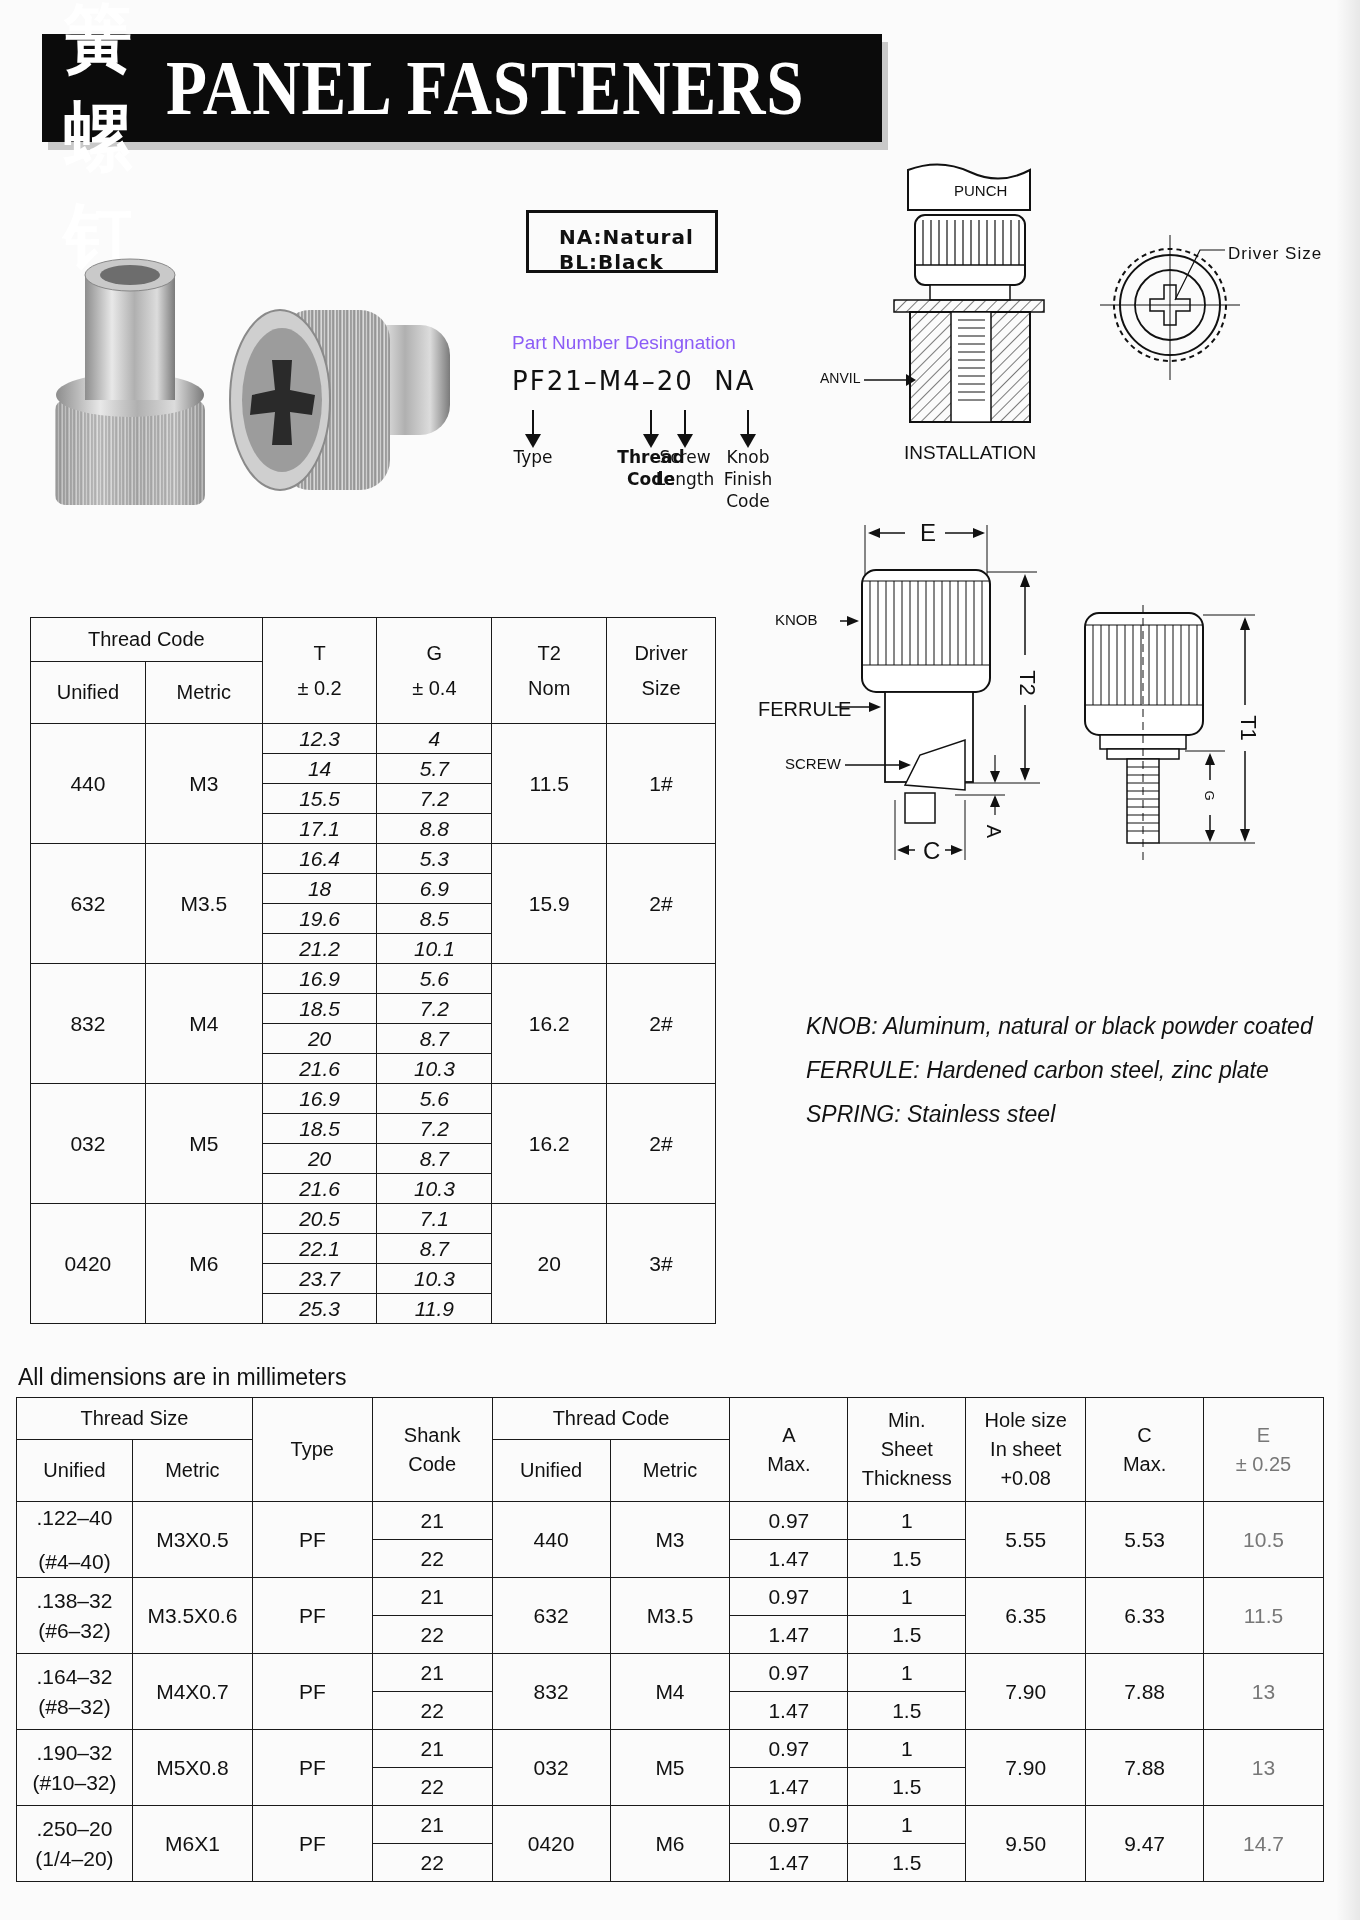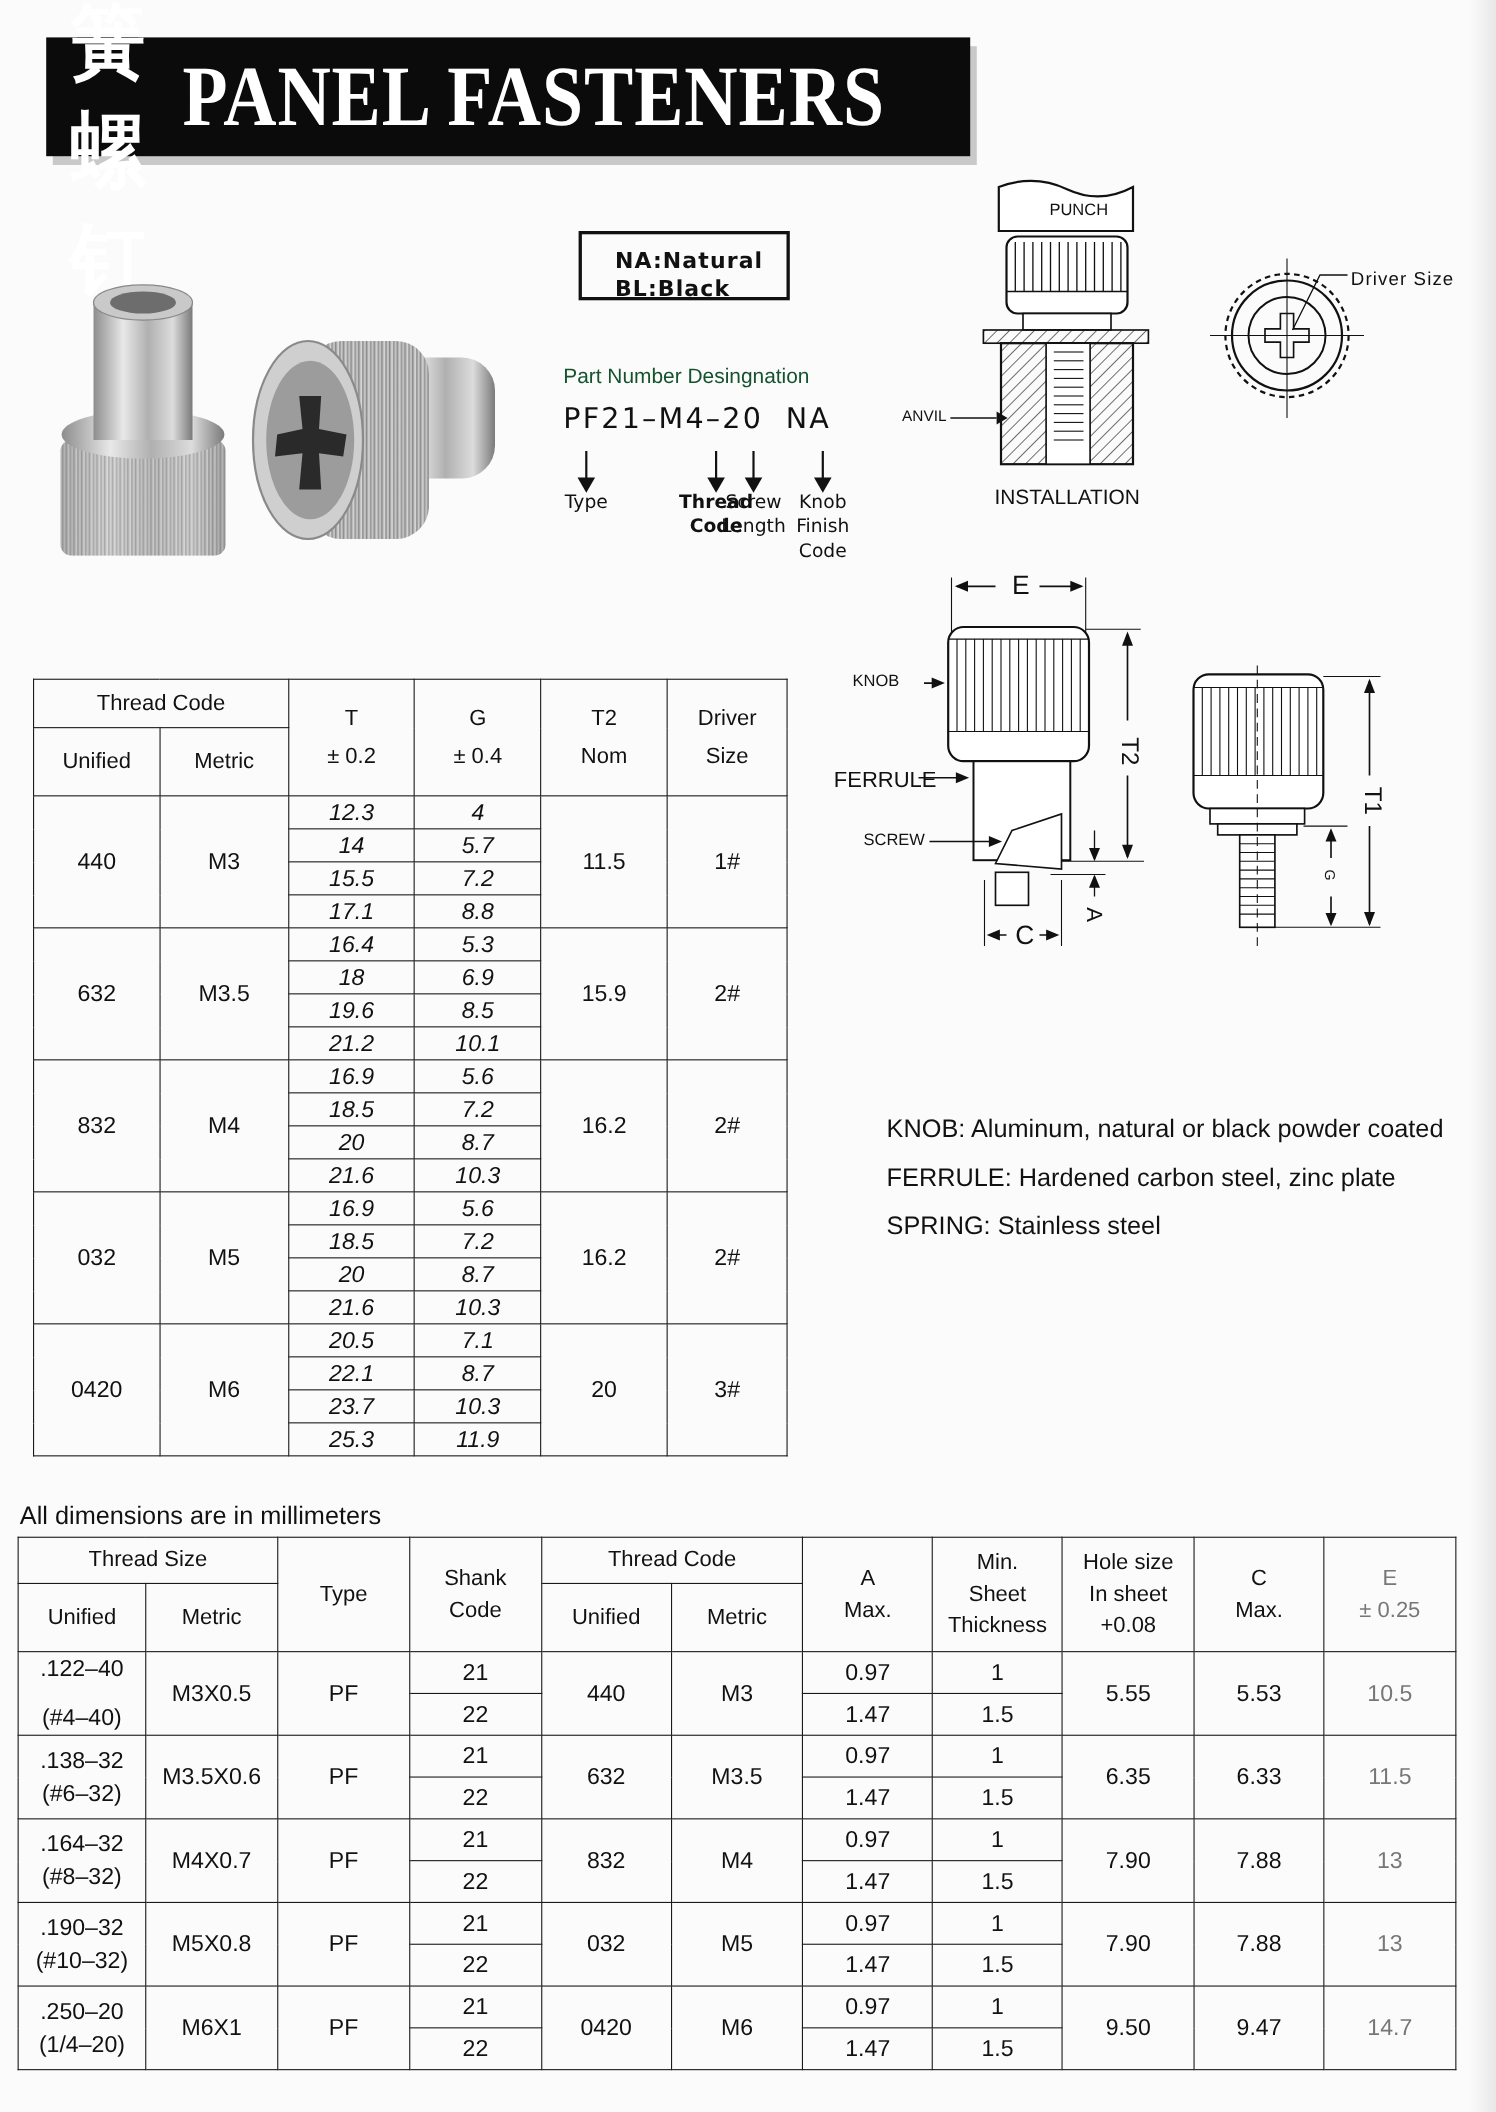--- a/index.html
+++ b/index.html
@@ -10,21 +10,21 @@
   
   #title-banner { left: 42px; top: 34px; width: 840px; height: 108px; background: #0b0b0b;
     box-shadow: 6px 8px 0 #c9c9c9; display: flex; align-items: center; padding-left: 22px; }
   #title-banner .cn { color: #fff; font-family: "DejaVu Sans", sans-serif; font-weight: bold; font-size: 68px; letter-spacing: -4px; transform: scaleY(1.1); }
   #title-banner .en { color: #fff; font-family: "Liberation Serif", serif; font-weight: bold; font-size: 78px; margin-left: 38px; transform: scaleX(0.86); transform-origin: left center; letter-spacing: 1px; white-space: nowrap; }
 
   
   #finish-box { left: 526px; top: 210px; width: 192px; height: 63px; border: 3px solid #111; padding: 12px 0 0 30px; font-weight: bold; font-size: 20px; line-height: 25px; letter-spacing: 1px; font-family: "DejaVu Sans", sans-serif; }
 
   
-  #pn-label { left: 512px; top: 332px; font-size: 19px; color: #14532d; text-align: right; }
+  #pn-label { left: 512px; top: 332px; font-size: 19px; color: #8b5cf6; text-align: right; }
   #pn-code { left: 512px; top: 366px; font-size: 26px; letter-spacing: 2px; font-family: "DejaVu Sans", sans-serif; }
   .pn-col { position: absolute; top: 410px; text-align: center; font-size: 17px; line-height: 22px; font-family: "DejaVu Sans", sans-serif; }
   .pn-col .arrow { display: block; margin: 0 auto 6px; width: 2px; height: 30px; background: #111; position: relative; }
   .pn-col .arrow::after { content: ""; position: absolute; left: -7px; bottom: -8px; border-left: 8px solid transparent; border-right: 8px solid transparent; border-top: 14px solid #111; }
 
   
   #photos { left: 50px; top: 230px; width: 420px; height: 280px; }
 
   
   .diagram-label { font-size: 16px; font-family: "Liberation Sans", sans-serif; }
@@ -38,21 +38,21 @@
   #table-top td.big { font-size: 21px; }
 
   #dims-note { left: 18px; top: 1364px; font-size: 23px; }
   #table-bottom { left: 16px; top: 1397px; width: 1308px; font-size: 21px; }
   #table-bottom th { font-size: 20px; line-height: 29px; }
   #table-bottom td { height: 38px; }
   #table-bottom .faded { color: #777; }
 
   
   #materials { left: 806px; top: 1004px; font-size: 23px; line-height: 44px; }
-  #materials .row { white-space: nowrap; }
+  #materials .row { white-space: nowrap; font-style: italic; }
 
   
   #edge-shadow { right: 0; top: 0; width: 24px; height: 1920px; background: linear-gradient(to right, rgba(0,0,0,0), rgba(0,0,0,0.08)); }
 </style>
 </head>
 <body>
 
 <div id="title-banner" class="abs">
   <span class="cn">弹簧螺钉</span>
   <span class="en">PANEL FASTENERS</span>

